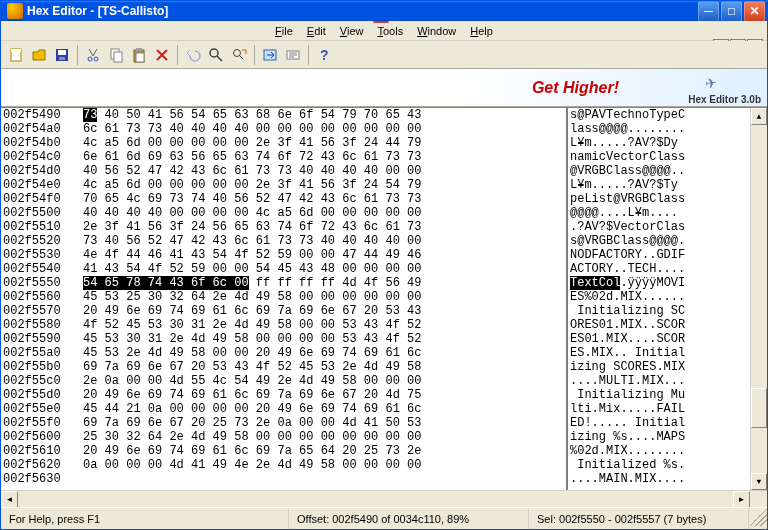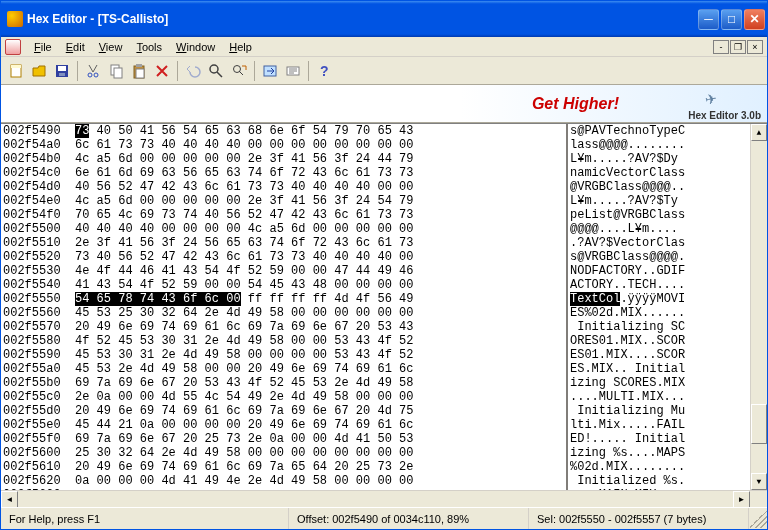--- a/index.html
+++ b/index.html
@@ -11,21 +11,21 @@
     overflow: hidden;
   }
   .window {
     width: 768px;
     height: 530px;
     border: 1px solid #0054e3;
     display: flex;
     flex-direction: column;
   }
   .titlebar {
-    height: 36px;
+    height: 20px;
     background: linear-gradient(to bottom, #3c8cf0 0%, #0054e3 8%, #0054e3 92%, #003ab0 100%);
     display: flex;
     align-items: center;
     padding: 0 2px 0 6px;
     color: #fff;
   }
   .titlebar-icon {
     width: 16px; height: 16px;
     background: radial-gradient(circle at 30% 30%, #ffcc00, #cc6600);
     border-radius: 2px;
@@ -43,20 +43,21 @@
   }
   .win-min, .win-max { background: linear-gradient(to bottom,#5aa0f0,#1c5cc8); }
   .win-close { background: linear-gradient(to bottom,#f08060,#d04020); }
   .menubar {
     height: 20px;
     background: #ece9d8;
     display: flex;
     align-items: center;
     padding: 0 4px;
     border-bottom: 1px solid #d4d0c8;
+    flex-direction: column;
   }
   .menu-icon {
     width:16px;height:16px;margin-right:6px;
     background:linear-gradient(to bottom,#fff,#f0a0a0);
     border:1px solid #c04040;border-radius:2px;
   }
   .menu-item { padding: 2px 7px; cursor: default; }
   .menu-item u { text-decoration: underline; }
   .mdi-btns { margin-left: auto; display:flex; gap:1px;}
   .mdi-btn { width:16px;height:14px;border:1px solid #808080;background:#ece9d8;font-size:9px;line-height:12px;text-align:center;}
@@ -90,39 +91,38 @@
     flex: 1;
     display: flex;
     background: #fff;
     border-top:1px solid #808080;
     overflow: hidden;
     font-family: "Courier New", monospace;
     font-size: 12px;
     line-height: 14px;
   }
   .col-offset { width: 70px; padding-left:2px; border-right:0; }
-  .col-hex { flex: 1; padding-left:4px; overflow:hidden;}
+  .col-hex { flex: 1; padding-left:4px; overflow:hidden;margin-left:8px;}
   .col-ascii { width: 184px; border-left: 2px inset #d4d0c8; padding-left:2px; overflow:hidden;}
   .scrollbar { width: 17px; background:#ece9d8; border-left:1px solid #d4d0c8; position:relative;}
   .sb-btn{height:17px;background:#ece9d8;border:1px solid #fff;border-right-color:#808080;border-bottom-color:#808080;font-size:8px;text-align:center;line-height:15px;}
   .sb-thumb{position:absolute;top:280px;left:0;right:0;height:40px;background:#ece9d8;border:1px solid #fff;border-right-color:#808080;border-bottom-color:#808080;}
   .hex-row { white-space: pre; height:14px;}
   .ascii-row { white-space: pre; height:14px;}
   .sel-cursor { background:#000; color:#fff; }
   .sel-range { background:#000; color:#fff; }
   .ascii-sel { background:#000; color:#fff; }
   .hscroll { height:17px; background:#ece9d8; border-top:1px solid #d4d0c8; display:flex;}
   .hscroll .sb-btn{width:17px;flex:none;}
   .hscroll-track{flex:1;position:relative;}
   .statusbar {
     height: 22px;
     background: #ece9d8;
     border-top: 1px solid #fff;
     display: flex;
-    align-items: center;
     font-size: 11px;
   }
   .status-cell { padding: 2px 8px; border-right:1px solid #d4d0c8; height:100%; display:flex;align-items:center;}
   .status-grip{margin-left:auto;width:18px;height:18px;background:
     linear-gradient(135deg,transparent 50%,#aca899 50%,#aca899 55%,transparent 55%,transparent 65%,#aca899 65%,#aca899 70%,transparent 70%,transparent 80%,#aca899 80%,#aca899 85%,transparent 85%);}
   svg{display:block}
 </style>
 </head>
 <body>
 

